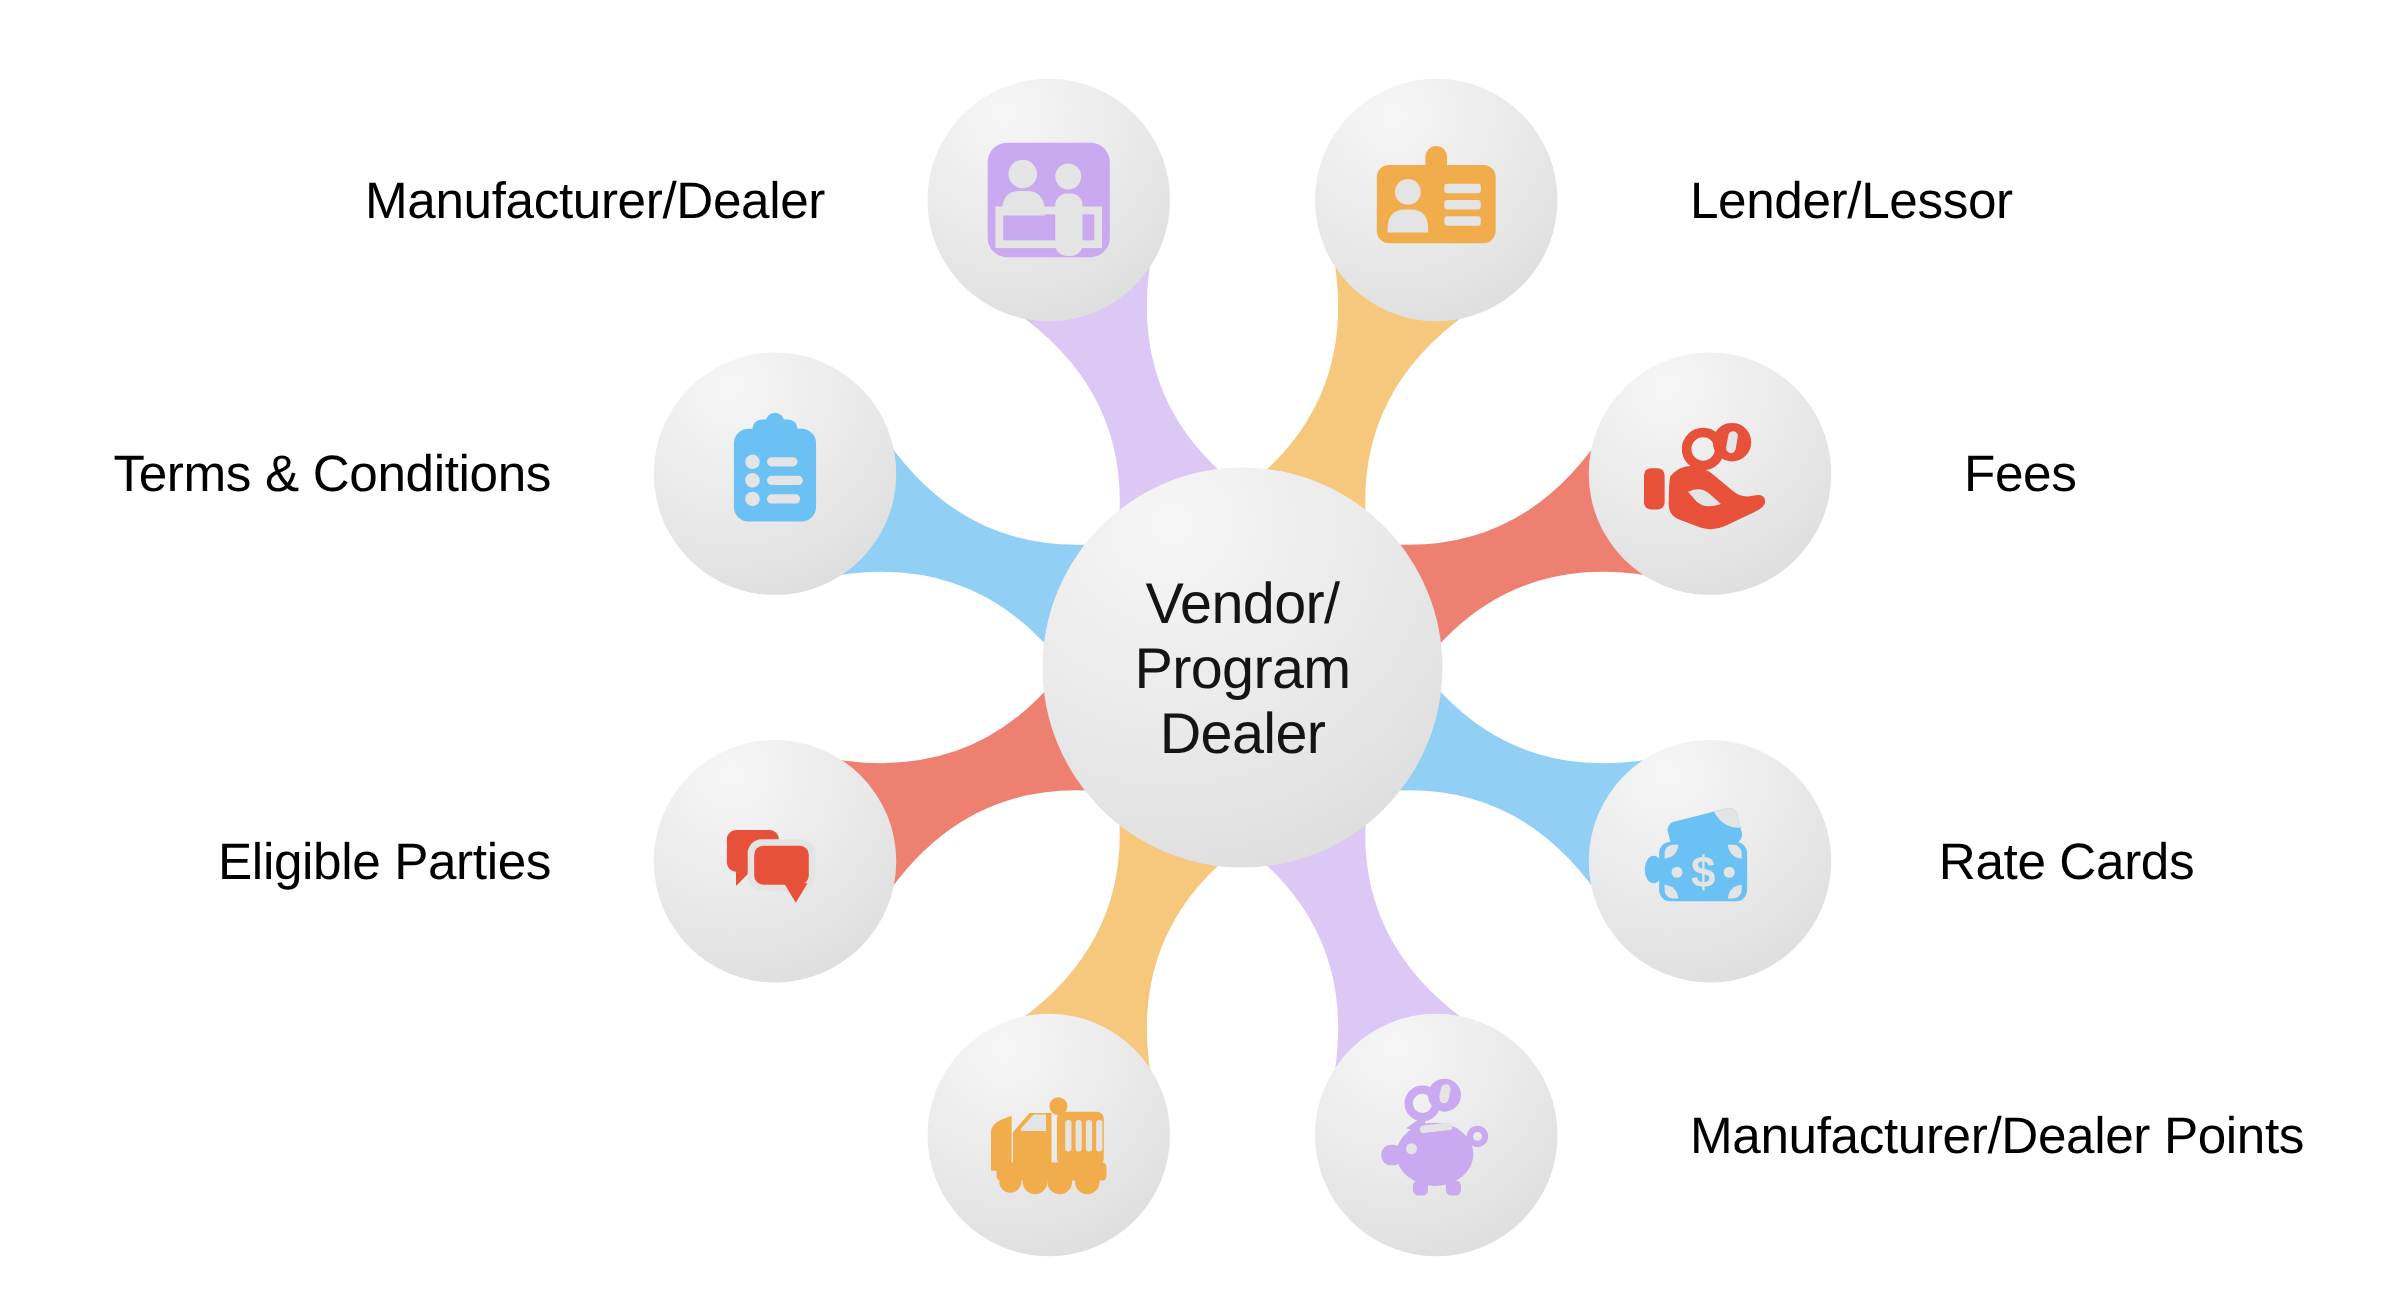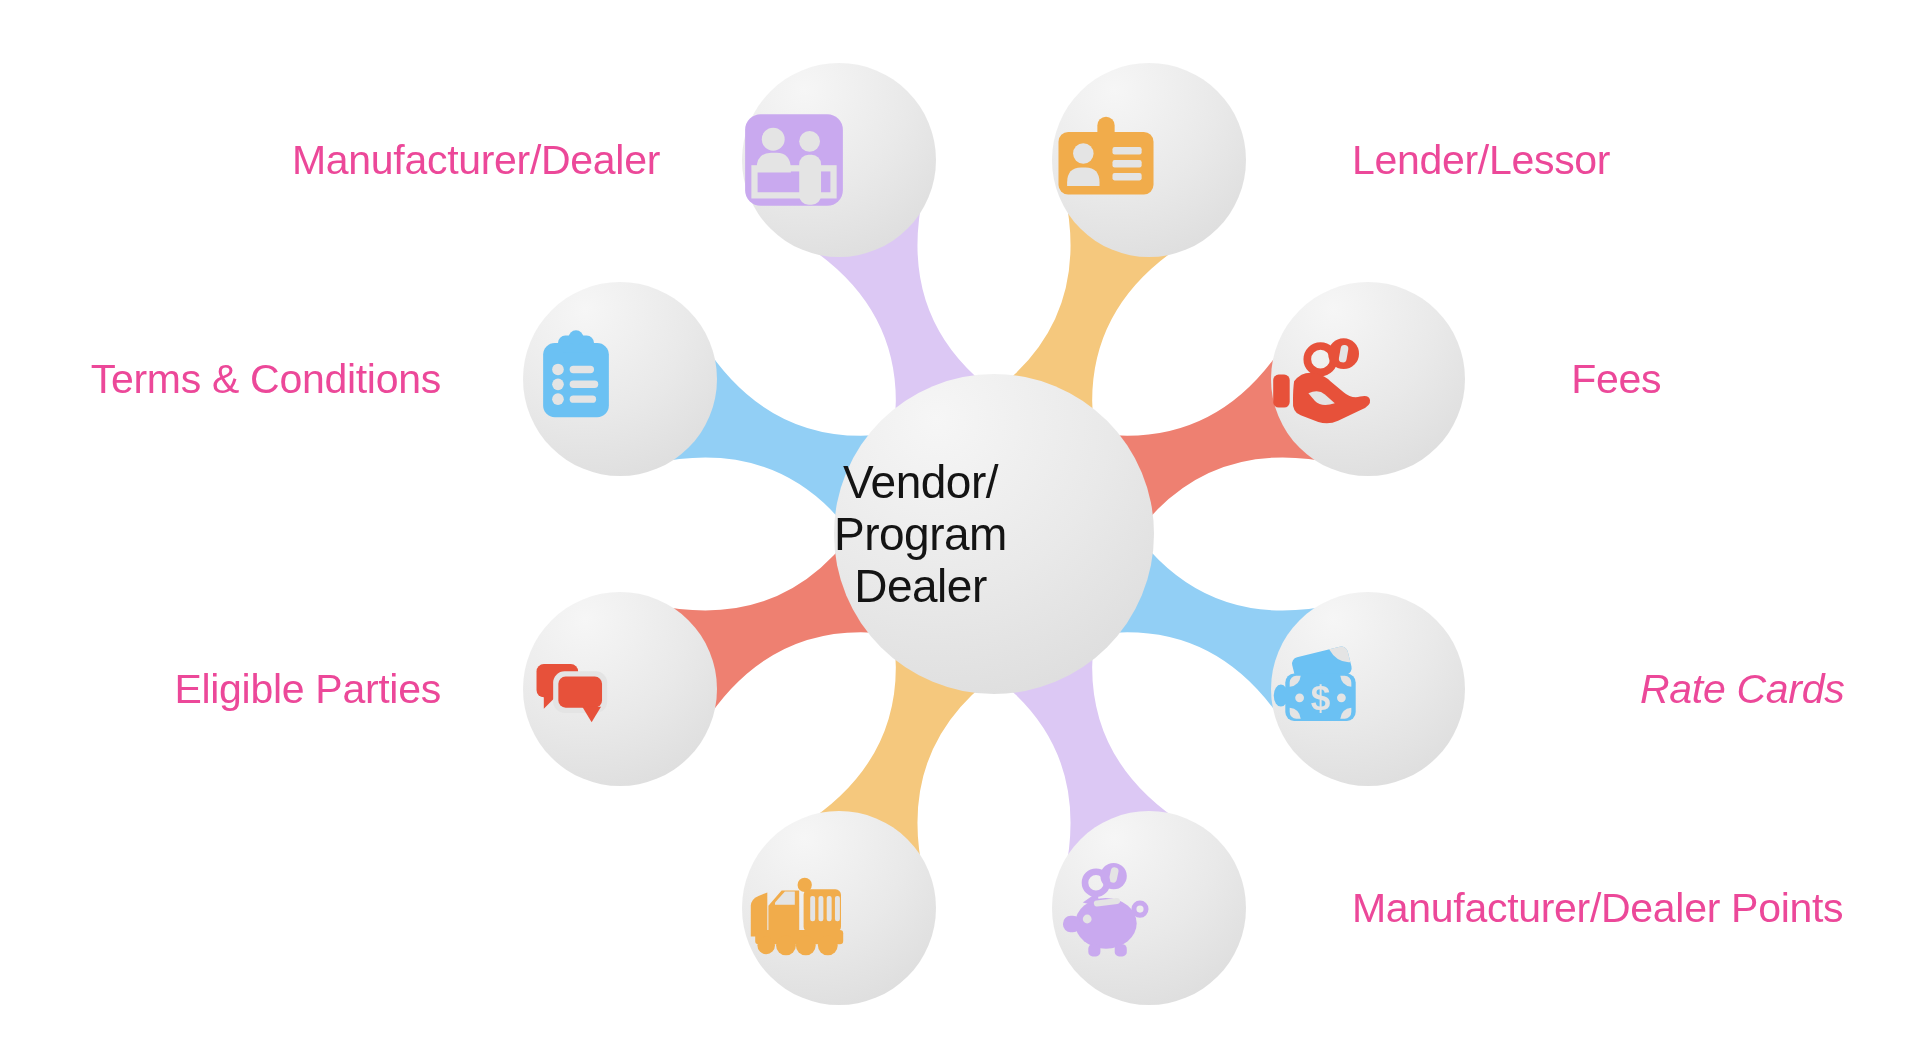--- a/index.html
+++ b/index.html
@@ -1,24 +1,24 @@
 <!DOCTYPE html>
 <html><head>
 <meta charset="utf-8">
 <style>
   html,body{margin:0;padding:0;background:#ffffff;}
   body{font-family:"Liberation Sans", sans-serif;}
   .canvas{position:relative;width:1908px;height:1046px;background:#ffffff;overflow:hidden;}
   .connector-layer{position:absolute;left:0;top:0;z-index:0;}
-  .node{position:absolute;border-radius:50%;display:flex;align-items:center;z-index:2;
+  .node{position:absolute;border-radius:50%;display:flex;align-items:center;justify-content:center;z-index:2;
         background:radial-gradient(120% 120% at 32% 14%, #f6f6f6 0%, #e9e9e9 45%, #d6d6d6 100%);}
   .center-node{z-index:3;}
   .center-text{text-align:center;font-size:46px;line-height:52px;font-weight:500;color:#141414;letter-spacing:-0.5px;}
   .label{position:absolute;white-space:nowrap;font-size:41px;line-height:60px;height:60px;font-weight:500;
-         color:#ec4899;letter-spacing:-0.3px;z-index:4;}
+         color:#000000;letter-spacing:-0.3px;z-index:4;}
   .label.right{text-align:left;margin-left:24px;}
   .label.left{text-align:right;}
   .sat svg{display:block;}
 </style>
 </head>
 <body>
 
 <div class="canvas">
 
   <svg class="connector-layer" width="1908" height="1046" viewBox="0 0 1908 1046">
@@ -147,18 +147,18 @@
     <div class="center-text">
       <div>Vendor/</div>
       <div>Program</div>
       <div>Dealer</div>
     </div>
   </div>
 
   <div class="label left" style="top: 129.829px; right: 1247.99px;">Manufacturer/Dealer</div>
   <div class="label right" style="top: 129.829px; left: 1327.99px;">Lender/Lessor</div>
   <div class="label right" style="top: 349.013px; left: 1547.17px;">Fees</div>
-  <div class="label right" style="top: 658.987px; left: 1616px; font-style: italic;">Rate Cards</div>
+  <div class="label right" style="top: 658.987px; left: 1527px;">Rate Cards</div>
   <div class="label right" style="top: 878.171px; left: 1327.99px;">Manufacturer/Dealer Points</div>
   <div class="label left" style="top: 658.987px; right: 1467.17px; text-align: center;">Eligible Parties</div>
   <div class="label left" style="top: 349.013px; right: 1467.17px;">Terms &amp; Conditions</div>
 
 </div>
 
 </body></html>

